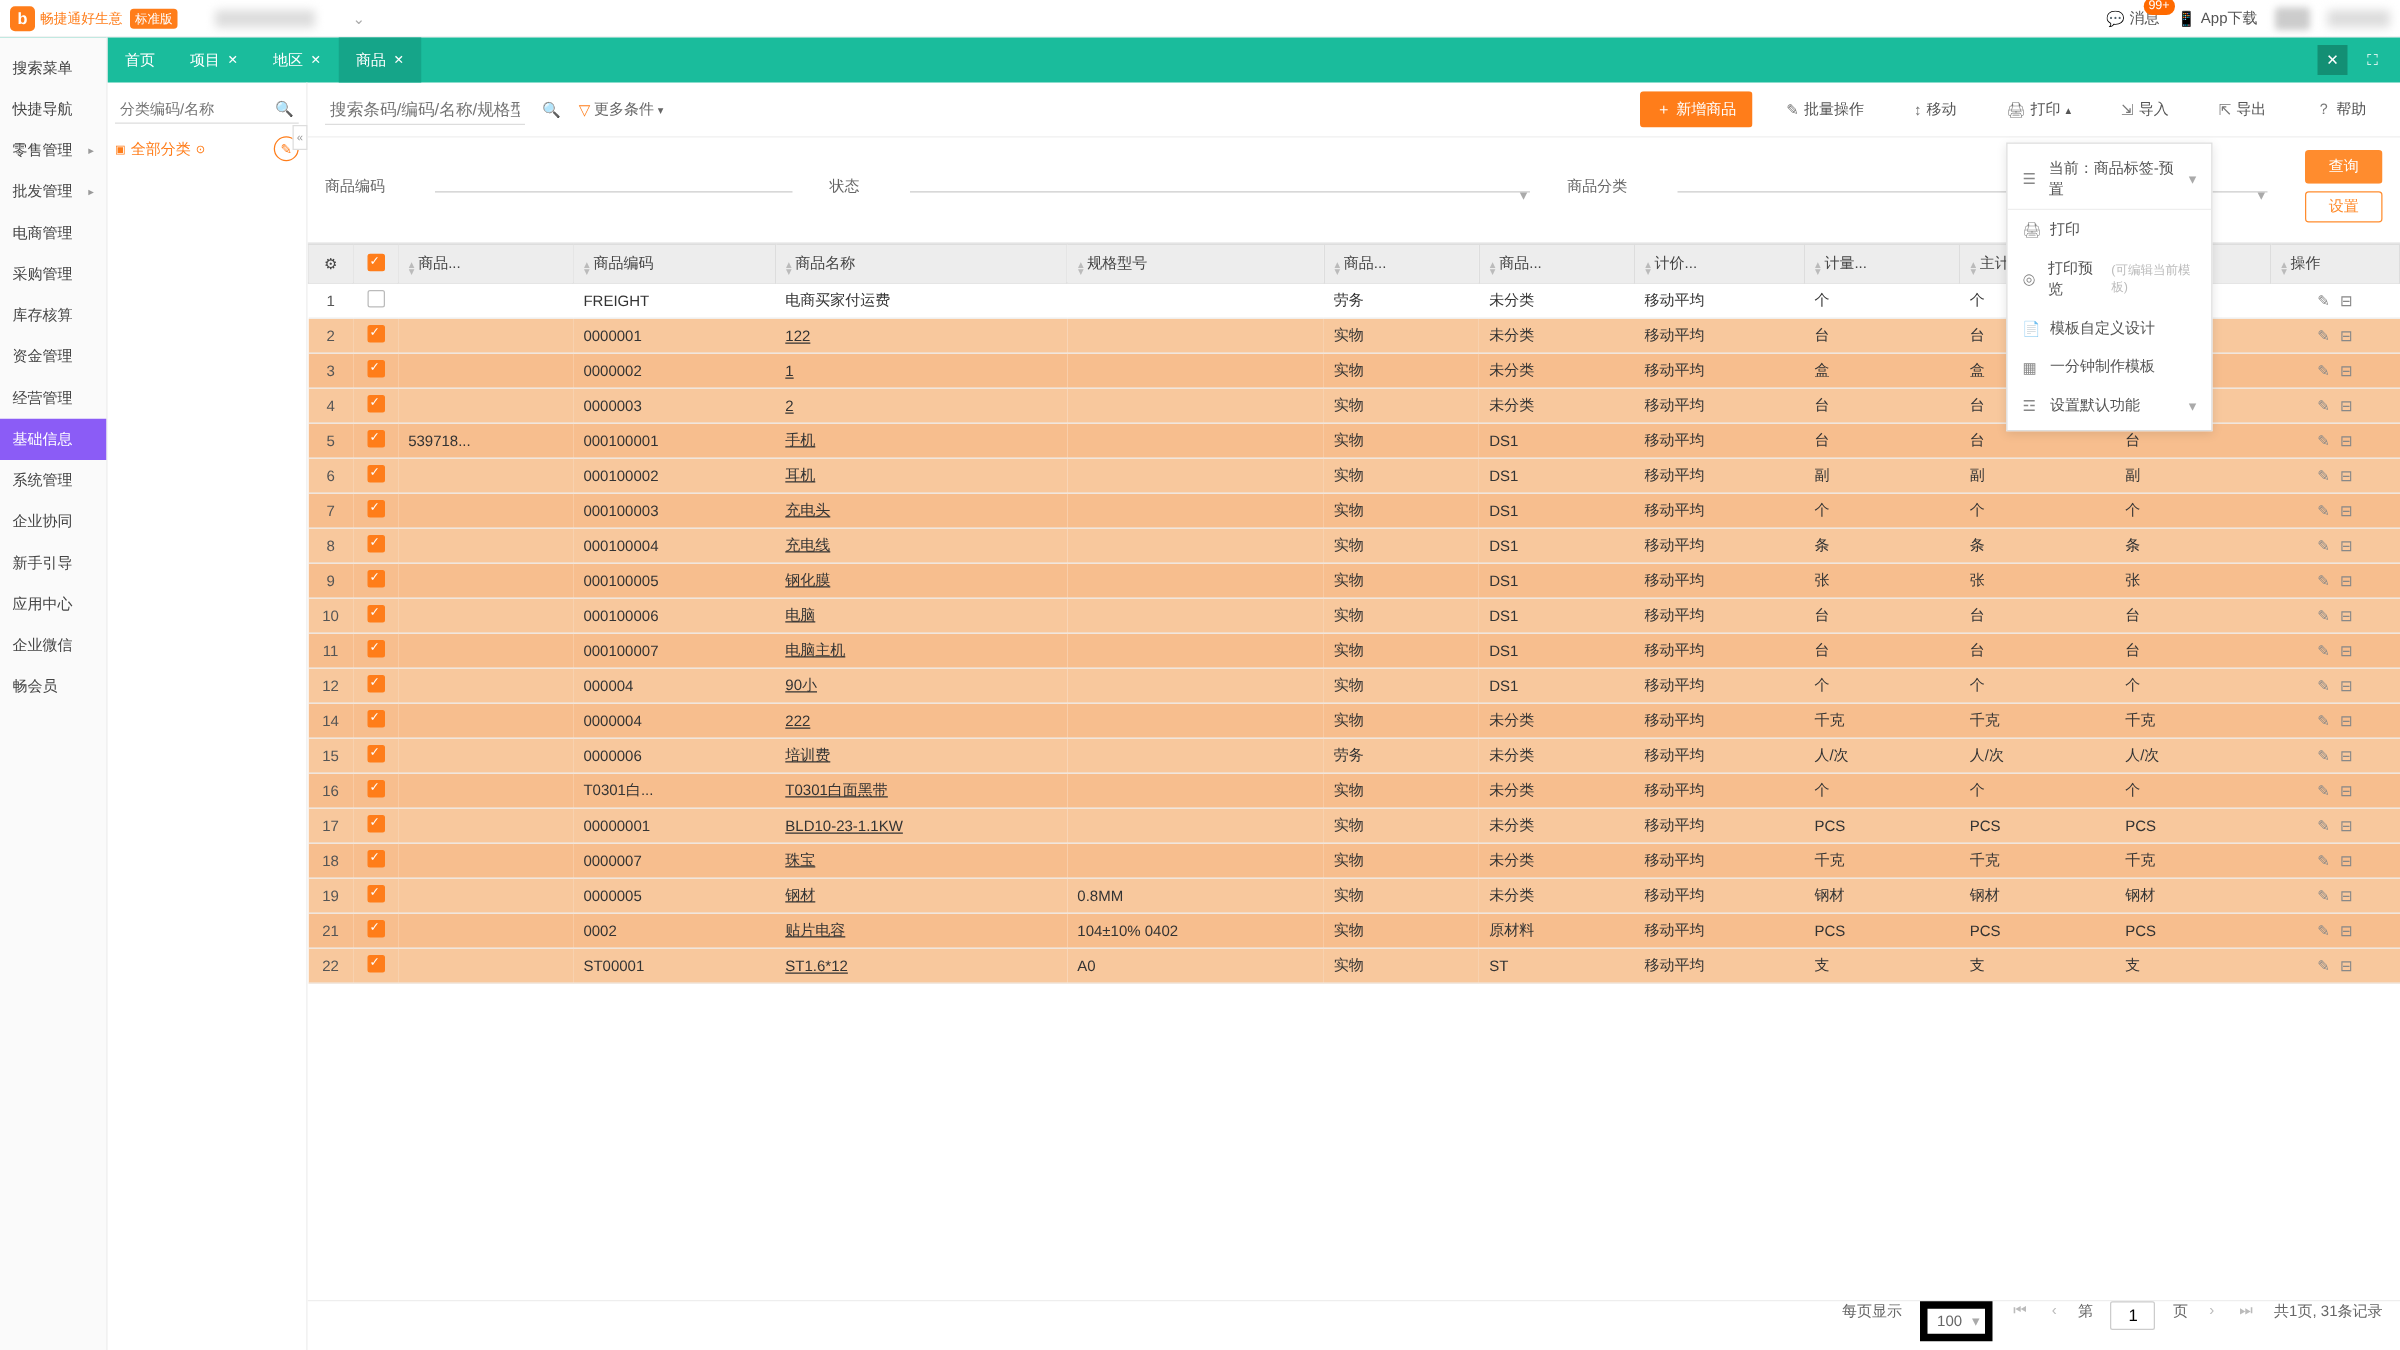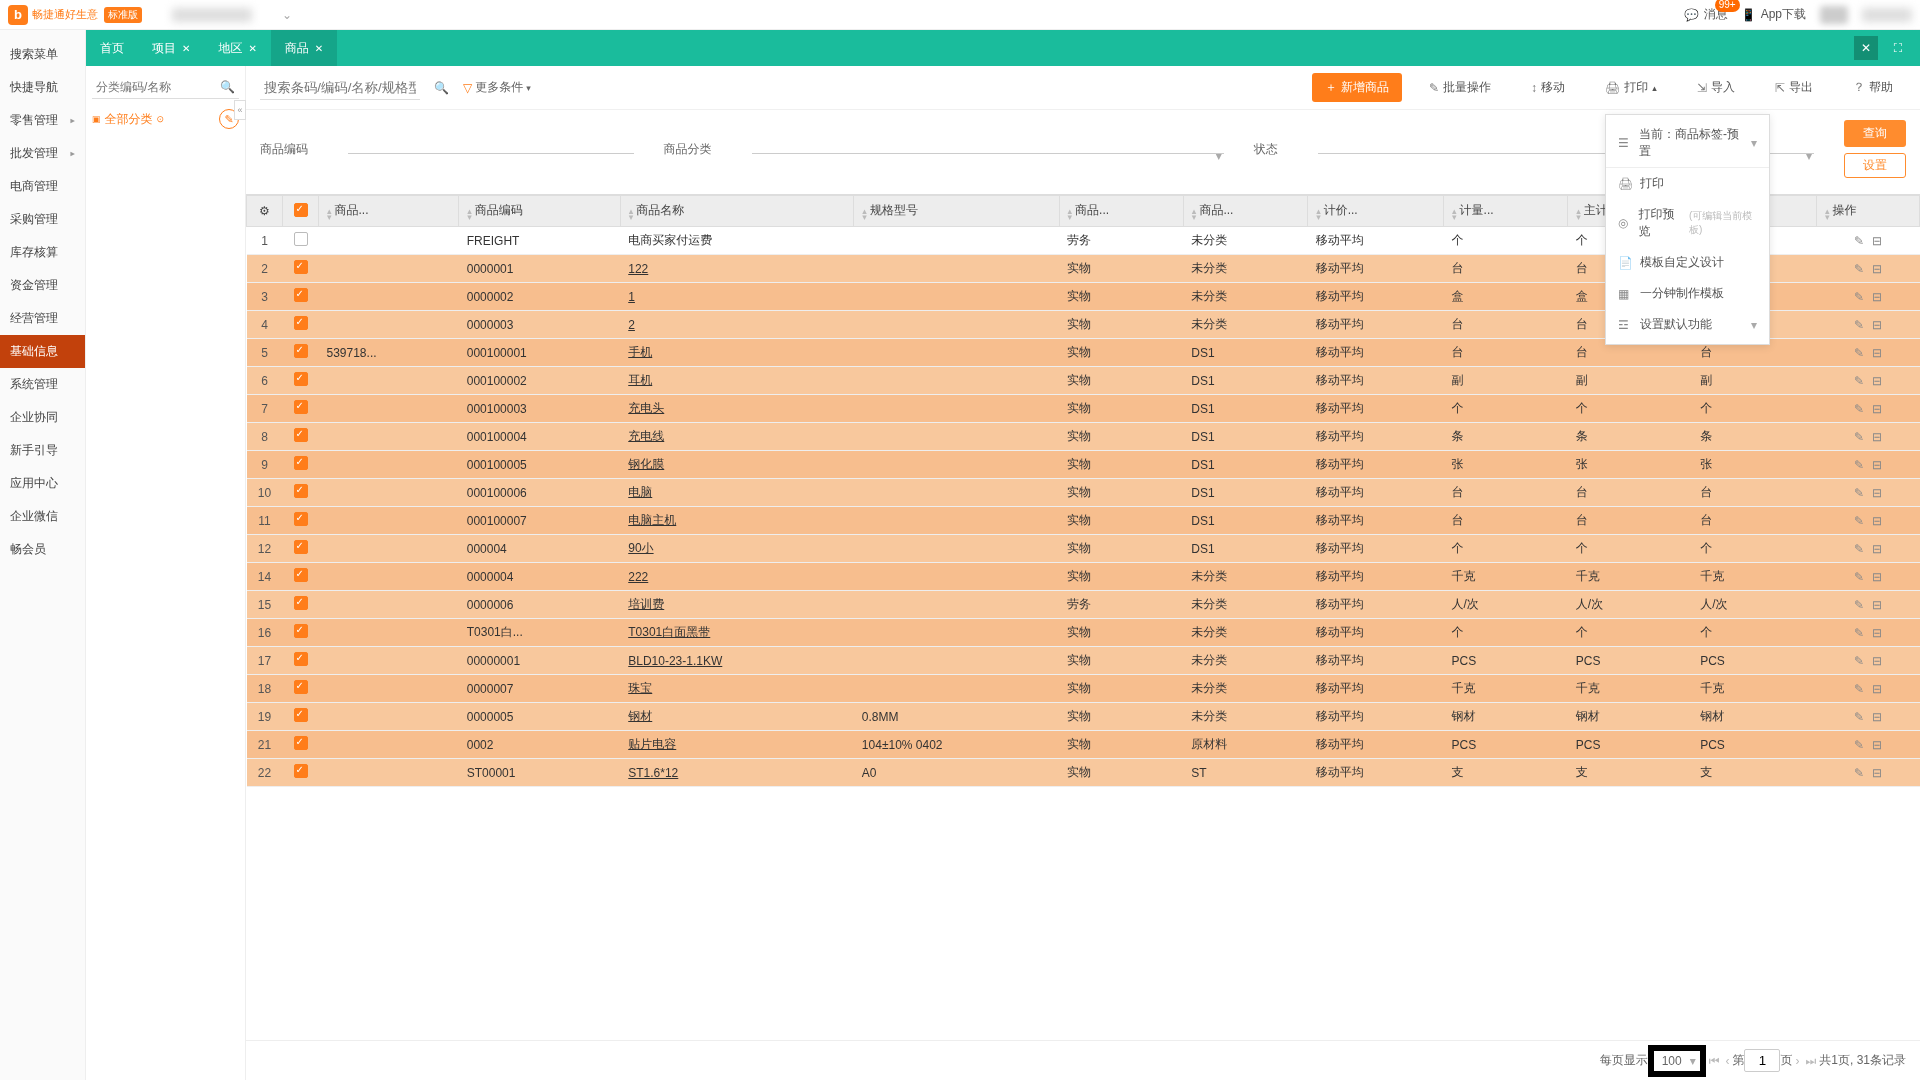--- a/index.html
+++ b/index.html
@@ -21,21 +21,21 @@
 .tab-bar .tab { height: 100%; display: flex; align-items: center; padding: 0 14px; color: #fff; cursor: pointer; gap: 6px; text-align: right; }
 .tab-bar .tab.active { background: #15a589; }
 .tab-close { font-size: 10px; }
 .tab-bar .right-actions { margin-left: auto; display: flex; align-items: center; gap: 8px; padding-right: 10px; color: #fff; }
 .ra-btn { width: 24px; height: 24px; display: flex; align-items: center; justify-content: center; cursor: pointer; }
 .ra-btn.close-dark { background: #138f74; }
 
 .layout { display: flex; height: calc(100vh - 66px); }
 .side-nav { width: 86px; background: #fafafa; border-right: 1px solid #eee; padding-top: 8px; position: absolute; top: 30px; left: 0; bottom: 0; z-index: 5; }
 .side-nav .nav-item { height: 33px; display: flex; align-items: center; padding: 0 10px; cursor: pointer; color: #444; gap: 2px; }
-.side-nav .nav-item.active { background: #c2410c; color: #fff; }
+.side-nav .nav-item.active { background: #8b5cf6; color: #fff; }
 .side-nav .nav-item.has-sub::after { content: "▾"; margin-left: auto; font-size: 9px; color: #999; transform: rotate(-90deg); }
 
 .content-wrap { margin-left: 86px; flex: 1; display: flex; }
 .category-panel { width: 160px; border-right: 1px solid #eee; padding: 10px 6px; position: relative; }
 .cat-search { width: 100%; border: none; border-bottom: 1px solid #ddd; padding: 4px 20px 4px 4px; font-size: 12px; outline: none; }
 .cat-search-wrap { position: relative; }
 .cat-search-wrap .search-icon-s { position: absolute; right: 4px; top: 4px; color: #ff8c2e; }
 .cat-header { display: flex; align-items: center; gap: 4px; margin-top: 10px; color: #ff7d1a; font-size: 12px; }
 .cat-header .arrow { font-size: 9px; }
 .cat-edit-icon { margin-left: auto; width: 20px; height: 20px; border: 1px solid #ff7d1a; border-radius: 50%; display: flex; align-items: center; justify-content: center; color: #ff7d1a; font-size: 11px; cursor: pointer; }
@@ -77,21 +77,21 @@
 .chk { width: 14px; height: 14px; border-radius: 2px; display: inline-block; }
 .chk.checked { background: #ff7d1a; border: 1px solid #ff7d1a; position: relative; }
 .chk.checked::after { content: "✓"; color: #fff; font-size: 10px; position: absolute; top: -1px; left: 1px; }
 .chk.unchecked { border: 1px solid #bbb; background: #fff; }
 .th-gear { text-align: center; width: 36px; }
 .th-chk { width: 36px; text-align: center; }
 .td-idx { text-align: center; color: #555; }
 .row-actions { display: flex; gap: 8px; color: #888; justify-content: center; }
 .row-actions span { cursor: pointer; }
 
-.pager { height: 40px; border-top: 1px solid #eee; display: flex; align-items: center; justify-content: flex-end; padding: 15px 14px; color: #666; }
+.pager { height: 40px; border-top: 1px solid #eee; display: flex; align-items: flex-start; justify-content: flex-end; padding: 0 14px; gap: 14px; color: #666; }
 .pager .select-box { border: 6px solid #000000; padding: 3px 18px 3px 8px; position: relative; border-radius: 0; }
 .pager .select-box::after { content: "▾"; position: absolute; right: 4px; color: #aaa; }
 .pager .pg-btn { color: #bbb; cursor: pointer; padding: 0 3px; }
 .pager .pg-input { width: 36px; border: 1px solid #ccc; text-align: center; padding: 3px; border-radius: 2px; }
 
 .dropdown-menu { position: absolute; top: 114px; right: 150px; width: 165px; background: #fff; border: 1px solid #ddd; box-shadow: 0 2px 8px rgba(0,0,0,0.1); z-index: 100; padding: 4px 0; }
 .dropdown-menu .dm-item { padding: 7px 12px; display: flex; align-items: center; gap: 8px; cursor: pointer; color: #555; }
 .dropdown-menu .dm-item .dm-icon { color: #888; width: 14px; }
 .dropdown-menu .dm-item.head { border-bottom: 1px solid #eee; }
 .dropdown-menu .dm-item .arrow-r { margin-left: auto; color: #aaa; }
@@ -225,25 +225,25 @@
             <span>帮助</span>
           </div>
       </div>
 
       <div class="search-row">
         <div class="field-wrap">
           <label>商品编码</label>
           <div class="under-input"></div>
         </div>
         <div class="field-wrap wide">
-          <label>商品分类</label>
+          <label>状态</label>
           <div class="under-input dropdown"></div>
         </div>
         <div class="field-wrap wide">
-          <label>状态</label>
+          <label>商品分类</label>
           <div class="under-input dropdown"></div>
         </div>
         <div class="search-actions">
           <div class="btn search">查询</div>
           <div class="btn setting">设置</div>
         </div>
       </div>
 
       <div class="table-wrap">
         <table>

